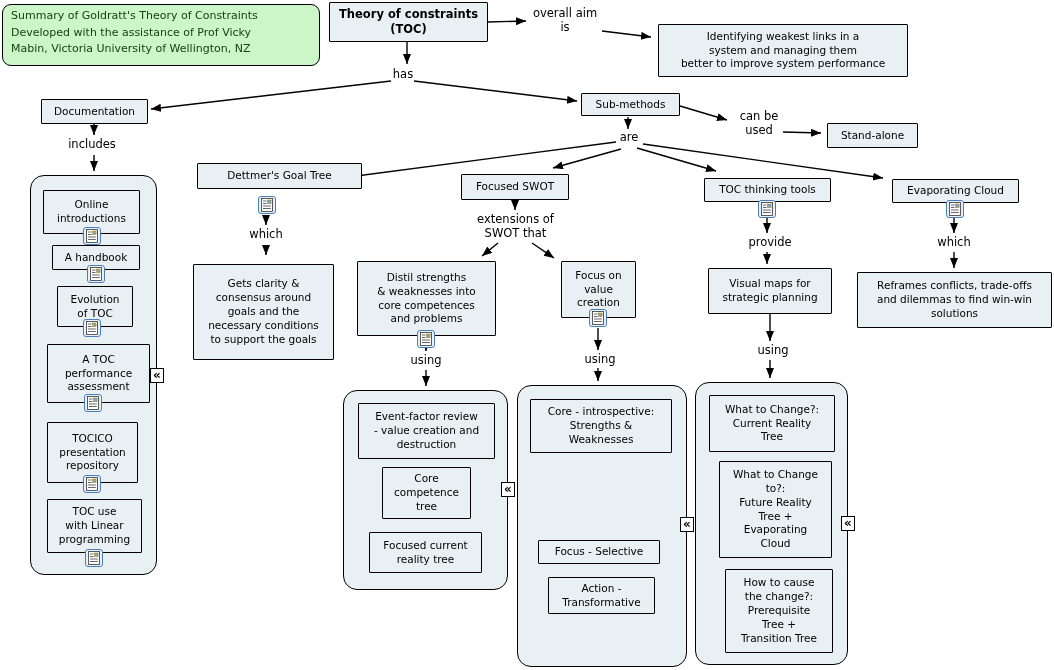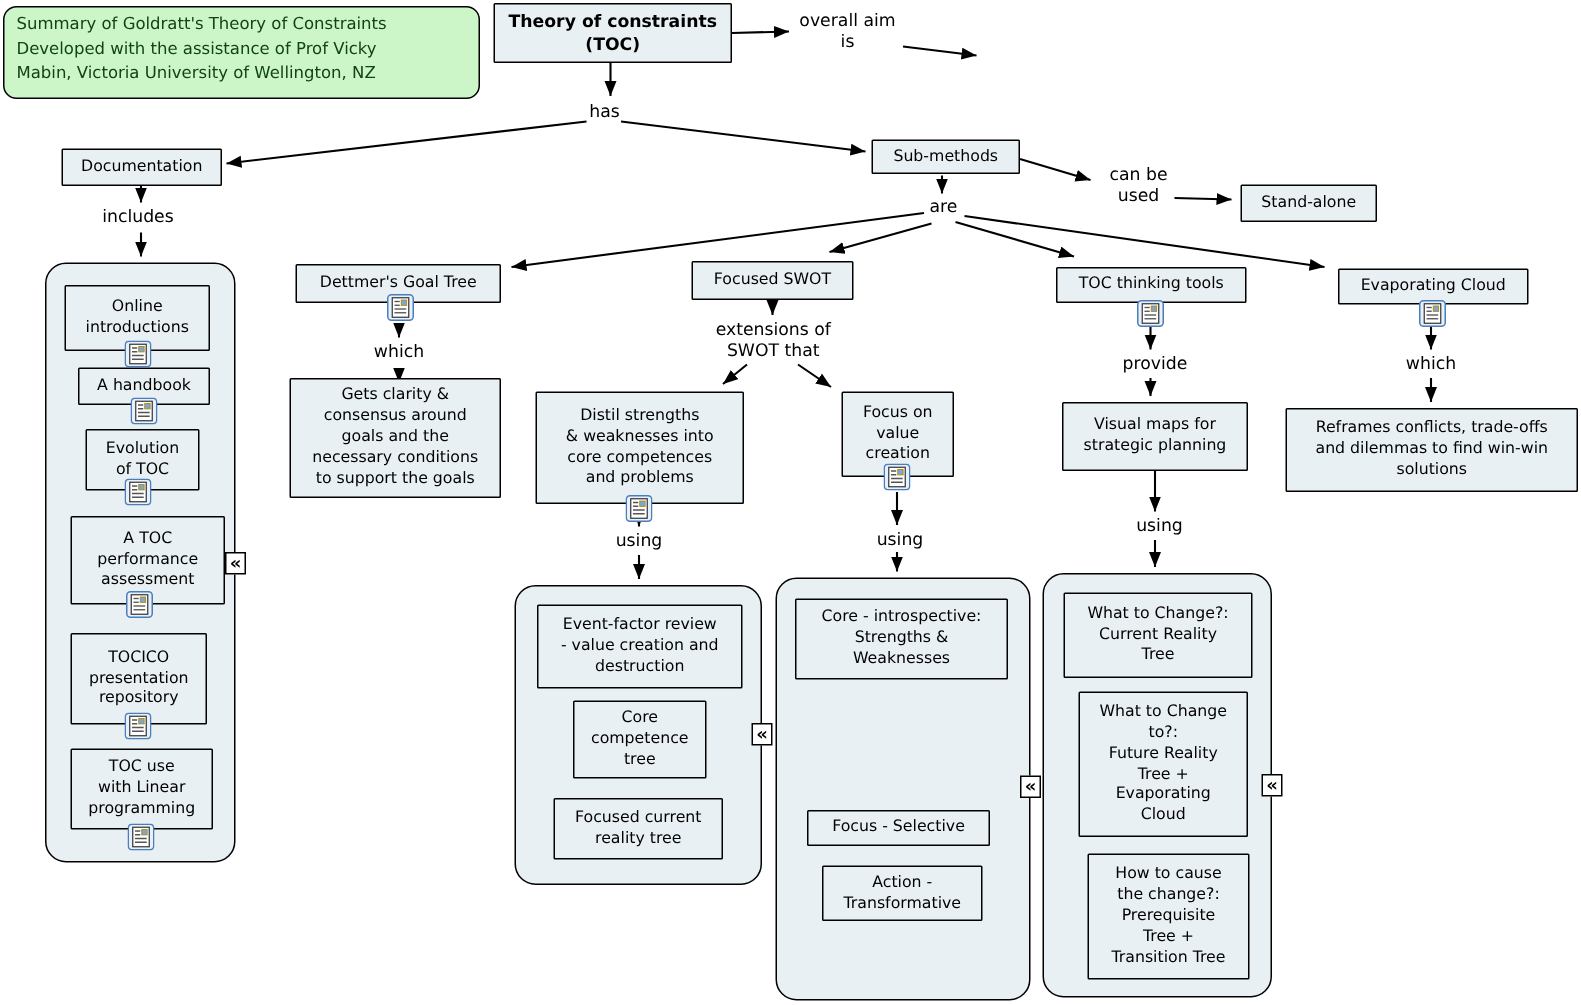--- a/index.html
+++ b/index.html
@@ -76,28 +76,31 @@
   <div class="collapse-chip" style="left:501px;top:482px">«</div>
   <div class="collapse-chip" style="left:680px;top:517px">«</div>
   <div class="collapse-chip" style="left:841px;top:516px">«</div>
 
   <div class="note" style="left:2px;top:4px;width:318px;height:62px">Summary of Goldratt's Theory of Constraints
 Developed with the assistance of Prof Vicky
 Mabin, Victoria University of Wellington, NZ</div>
 
   <div class="node bold" style="left:329px;top:2px;width:159px;height:40px">Theory of constraints
 (TOC)</div>
+  <div class="node" style="left:658px;top:24px;width:250px;height:53px">Identifying weakest links in a
+system and managing them
+better to improve system performance</div>
   <div class="node" style="left:41px;top:99px;width:107px;height:25px">Documentation</div>
   <div class="node" style="left:581px;top:93px;width:99px;height:23px">Sub-methods</div>
   <div class="node" style="left:827px;top:123px;width:91px;height:25px">Stand-alone</div>
-  <div class="node" style="left:197px;top:176px;width:137px;height:26px">Dettmer's Goal Tree</div>
+  <div class="node" style="left:197px;top:163px;width:165px;height:26px">Dettmer's Goal Tree</div>
   <div class="node" style="left:461px;top:174px;width:108px;height:26px">Focused SWOT</div>
   <div class="node" style="left:704px;top:178px;width:127px;height:24px">TOC thinking tools</div>
   <div class="node" style="left:892px;top:179px;width:127px;height:24px">Evaporating Cloud</div>
-  <div class="node" style="left:193px;top:252px;width:141px;height:80px">Gets clarity &amp;
+  <div class="node" style="left:193px;top:264px;width:141px;height:96px">Gets clarity &amp;
 consensus around
 goals and the
 necessary conditions
 to support the goals</div>
   <div class="node" style="left:357px;top:261px;width:139px;height:75px">Distil strengths
 &amp; weaknesses into
 core competences
 and problems</div>
   <div class="node" style="left:561px;top:261px;width:75px;height:57px">Focus on
 value

